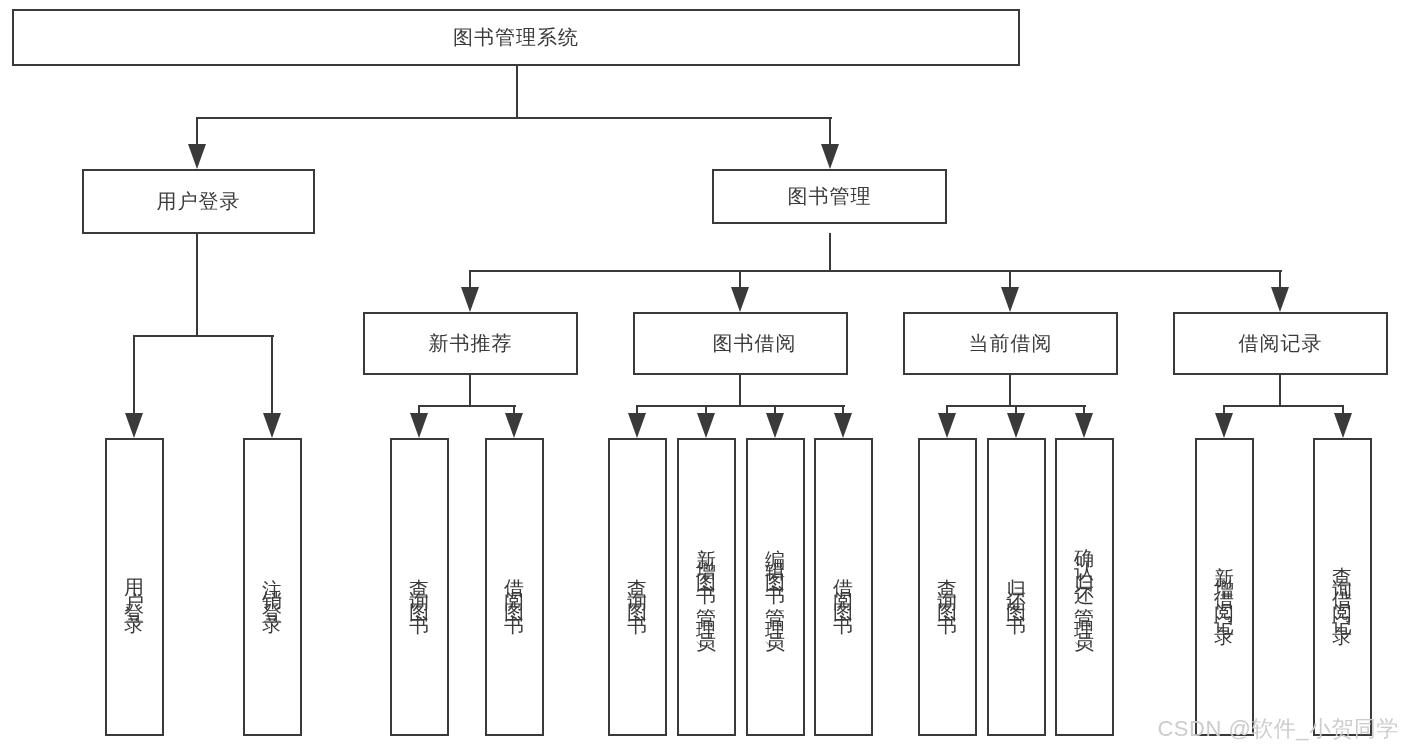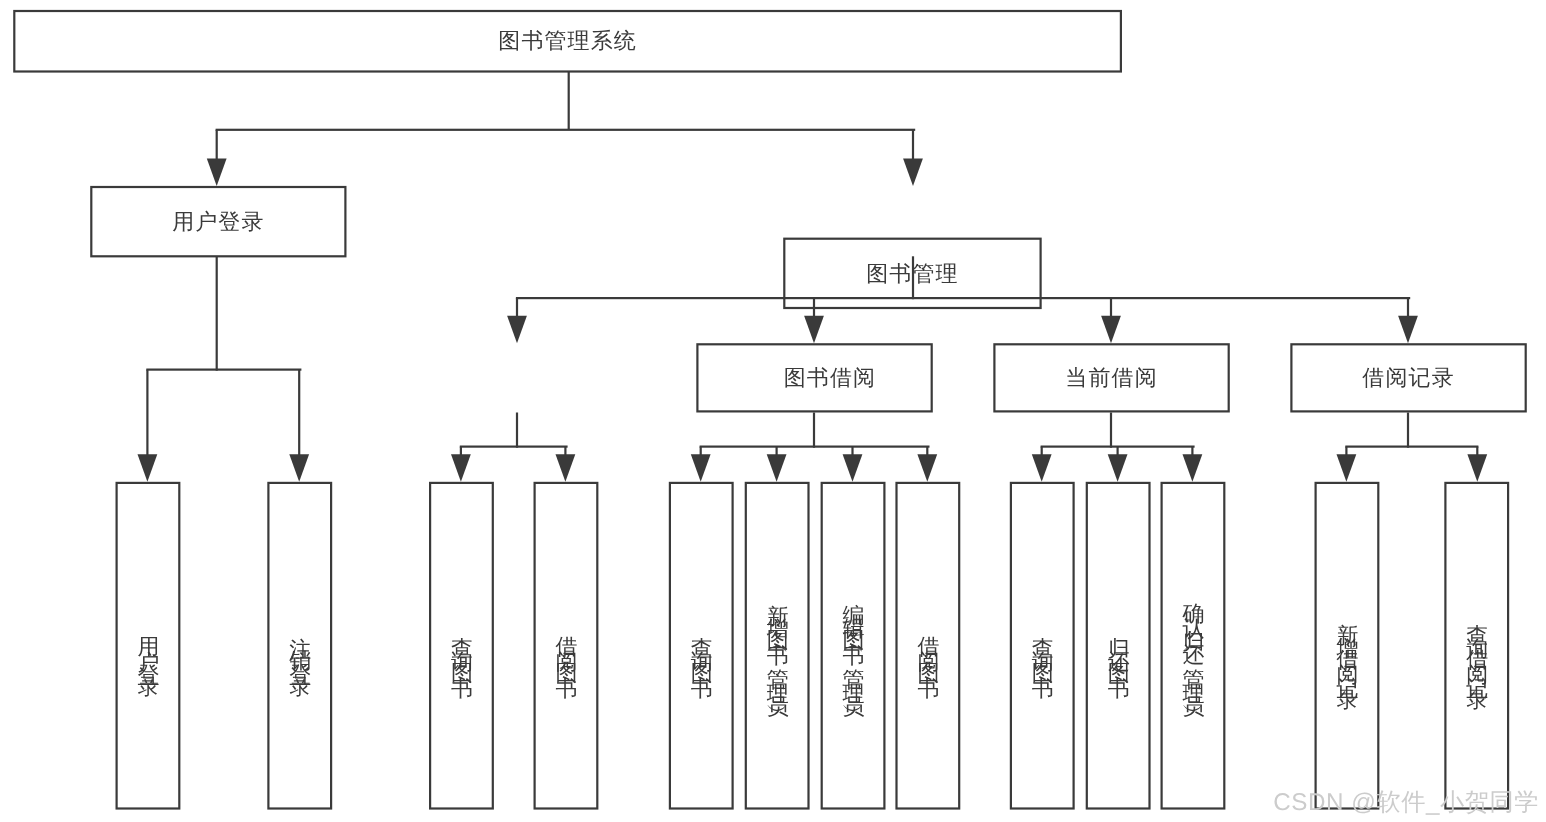--- a/index.html
+++ b/index.html
@@ -71,24 +71,27 @@
 
 <div class="canvas">
 
   <div class="h-box" style="left:12px;top:9px;width:1008px;height:57px;">
     <span>图书管理系统</span>
   </div>
 
   <div class="h-box" style="left:82px;top:169px;width:233px;height:65px;">
     <span>用户登录</span>
   </div>
-  <div class="h-box" style="left:712px;top:169px;width:235px;height:65px;margin-top:47px;">
+  <div class="h-box" style="left:712px;top:169px;width:235px;height:55px;">
     <span>图书管理</span>
   </div>
 
+  <div class="h-box" style="left:363px;top:312px;width:215px;height:63px;">
+    <span>新书推荐</span>
+  </div>
   <div class="h-box" style="left:633px;top:312px;width:215px;height:63px;padding-left:28px;">
     <span>图书借阅</span>
   </div>
   <div class="h-box" style="left:1173px;top:312px;width:215px;height:63px;">
     <span>借阅记录</span>
   </div>
   <div class="h-box" style="left:903px;top:312px;width:215px;height:63px;">
     <span>当前借阅</span>
   </div>
 

